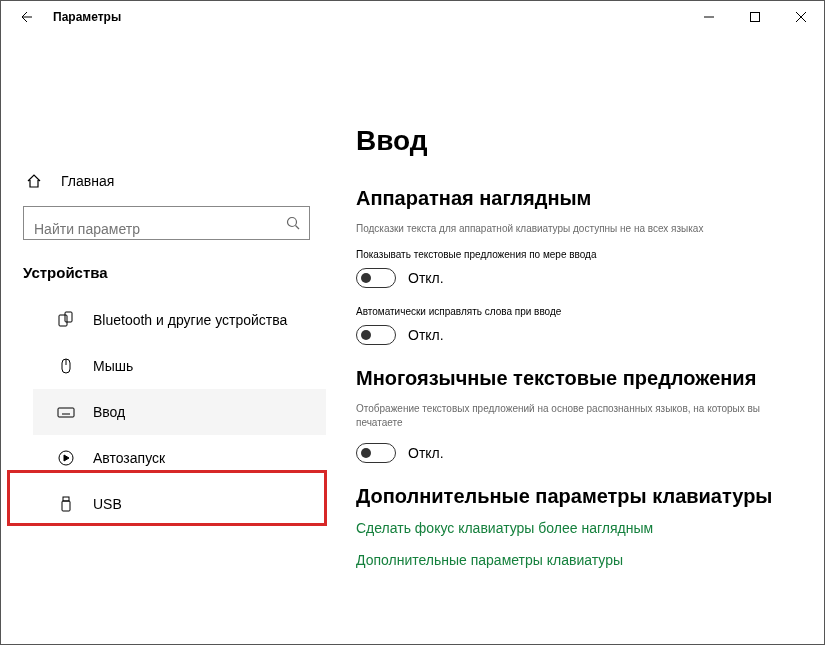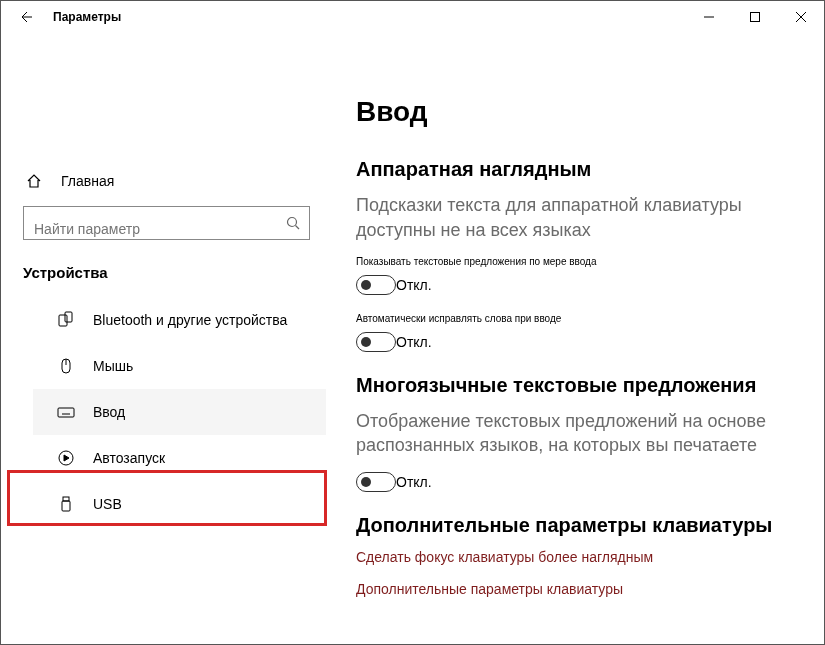--- a/index.html
+++ b/index.html
@@ -113,31 +113,31 @@
       font-weight: 600;
       margin-bottom: 30px;
     }
     .main h2 {
       font-size: 20px;
       font-weight: 600;
       margin-bottom: 12px;
     }
     .desc {
       color: #6b6b6b;
-      font-size: 18px;
+      font-size: 10px;
       margin-bottom: 14px;
       line-height: 1.35;
     }
     .setting-label {
       font-size: 10px;
       margin-bottom: 8px;
       margin-top: 6px;
     }
     .toggle-row {
-      display: flex; align-items: center; 
+      display: flex; align-items: center; gap: 12px;
       margin-bottom: 18px;
     }
     .toggle {
       width: 40px; height: 20px;
       border: 1px solid #333;
       border-radius: 10px;
       position: relative;
       cursor: pointer;
       background: #fff;
     }
@@ -146,21 +146,21 @@
       border-radius: 50%;
       background: #333;
       position: absolute;
       left: 4px; top: 4px;
     }
     .toggle-state {
       font-size: 14px;
     }
     .section-gap { margin-top: 22px; }
     .link {
-      color: #7f1d1d;
+      color: #15803d;
       font-size: 14px;
       display: block;
       margin-bottom: 16px;
       cursor: pointer;
     }
     svg { display: block; }
   </style>
 </head>
 <body>
 

